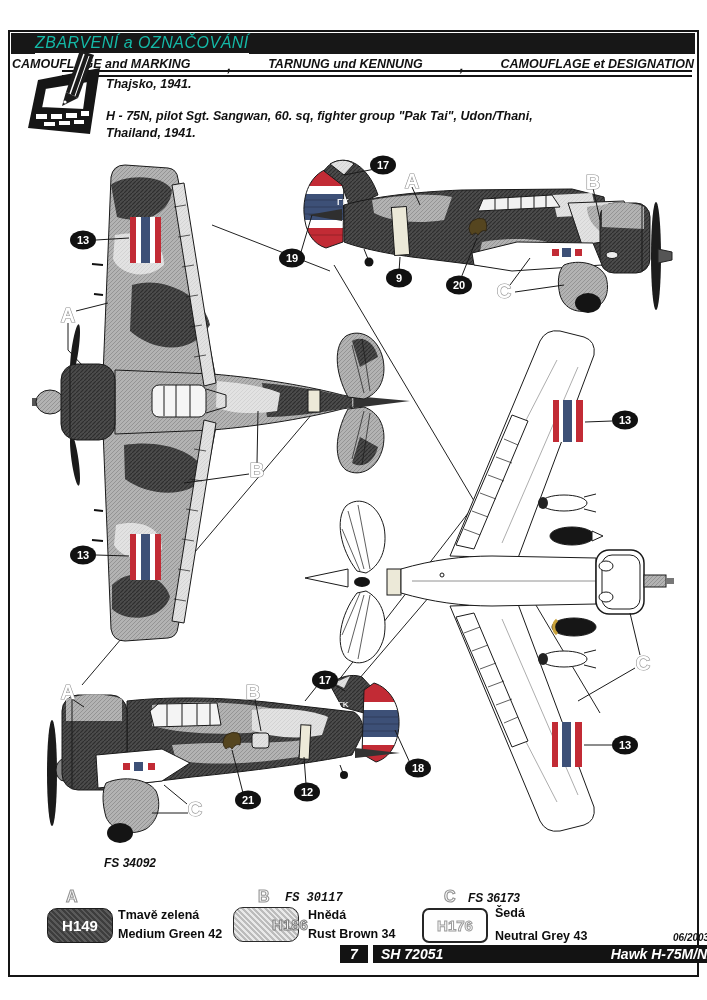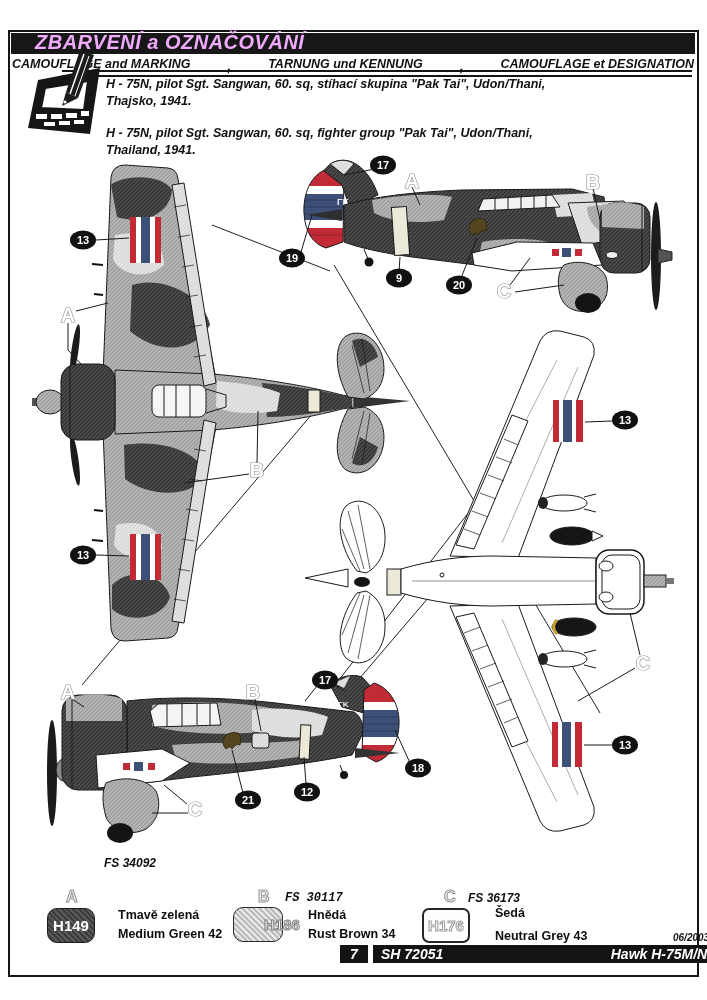--- a/index.html
+++ b/index.html
@@ -3,39 +3,39 @@
 <meta charset="utf-8">
 <style>
   html,body{margin:0;padding:0;background:#fff;}
   .page{position:relative;width:707px;height:1000px;background:#fff;overflow:hidden;
         font-family:"Liberation Sans",sans-serif;color:#111;}
   .frame{position:absolute;left:8px;top:30px;width:691px;height:947px;
          border:2.5px solid #151515;box-sizing:border-box;background:#fff;}
   
   .titlebar{position:absolute;left:11px;top:33px;width:684px;height:21px;background:#171717;
             display:flex;align-items:center;}
-  .titlebar span{margin-left:24px;color:#f0abfc;font-style:italic;font-weight:bold;font-size:20px;
+  .titlebar span{margin-left:24px;color:#14b8a6;font-style:italic;font-weight:normal;font-size:16px;
                  letter-spacing:.5px;border-bottom:1.5px solid #fff;padding-bottom:1px;}
   .subbar{position:absolute;left:12px;top:55px;width:682px;display:flex;justify-content:space-between;
           align-items:flex-end;font-weight:bold;font-style:italic;font-size:12.5px;}
   .subbar .comma{font-size:14px;transform:translateY(3px);}
   .dblline{position:absolute;left:62px;top:70px;width:630px;height:3px;
            border-top:2px solid #141414;border-bottom:2px solid #141414;}
   .logo{position:absolute;left:28px;top:48px;width:82px;height:88px;}
   .intro{position:absolute;left:106px;top:76px;width:560px;font-weight:bold;font-style:italic;
          font-size:12.5px;line-height:17px;}
   .intro .para2{margin-top:15px;}
   
   .drawings{position:absolute;left:10px;top:140px;width:688px;height:748px;}
   
   .legend{position:absolute;left:0;top:0;width:707px;height:1000px;pointer-events:none;}
   .leg-letter{position:absolute;font-weight:bold;font-size:16px;color:#fff;
               -webkit-text-stroke:1.1px #949494;}
   .leg-fs{position:absolute;font-weight:bold;font-style:italic;font-size:12px;color:#101010;}
-  .swatch{position:absolute;width:48px;height:35px;border-radius:10px;box-sizing:border-box;
+  .swatch{position:absolute;width:66px;height:35px;border-radius:10px;box-sizing:border-box;
           display:flex;align-items:center;justify-content:center;font-weight:bold;font-size:15px;}
   .sw-a{background:repeating-linear-gradient(45deg,#3d3d3d 0 2px,#5a5a5a 2px 4px);
         border:1.5px solid #1d1d1d;color:#fff;}
   .sw-b{background:repeating-linear-gradient(45deg,#bcbcbc 0 2px,#e9e9e9 2px 4px);
         border:1.5px solid #2a2a2a;color:#f2f2f2;padding-left:48px;-webkit-text-stroke:1px #7c7c7c;}
   .sw-c{background:#fefefe;border:2px solid #262626;color:#fff;-webkit-text-stroke:1px #9a9a9a;}
   .leg-name{position:absolute;font-weight:bold;font-size:12.5px;color:#0d0d0d;white-space:nowrap;}
   .leg-date{position:absolute;font-weight:bold;font-style:italic;font-size:10px;color:#111;margin-left:32px;}
   
   .page-box{position:absolute;left:340px;top:945px;width:28px;height:18px;background:#131313;
@@ -82,21 +82,20 @@
         <rect x="38" y="65" width="11" height="5"></rect>
         <rect x="53" y="63" width="8" height="5"></rect>
         <rect x="16" y="74" width="11" height="4"></rect>
         <rect x="31" y="73" width="11" height="4"></rect>
         <rect x="46" y="72" width="10" height="4"></rect>
       </g>
     </svg>
   </div>
 
   <div class="intro">
-    <div>H - 75N, pilot Sgt. Sangwan, 60. sq, stíhací skupina "Pak Tai", Udon/Thani,</div>
     <div>Thajsko, 1941.</div>
     <div class="para2">H - 75N, pilot Sgt. Sangwan, 60. sq, fighter group "Pak Tai", Udon/Thani,</div>
     <div>Thailand, 1941.</div>
   </div>
 
   <div class="drawings">
   <svg width="688" height="748" viewBox="-2 -5 688 748">
     <defs>
       <pattern id="pd" width="4" height="4" patternUnits="userSpaceOnUse">
         <rect width="4" height="4" fill="#4c4c4c"></rect>

